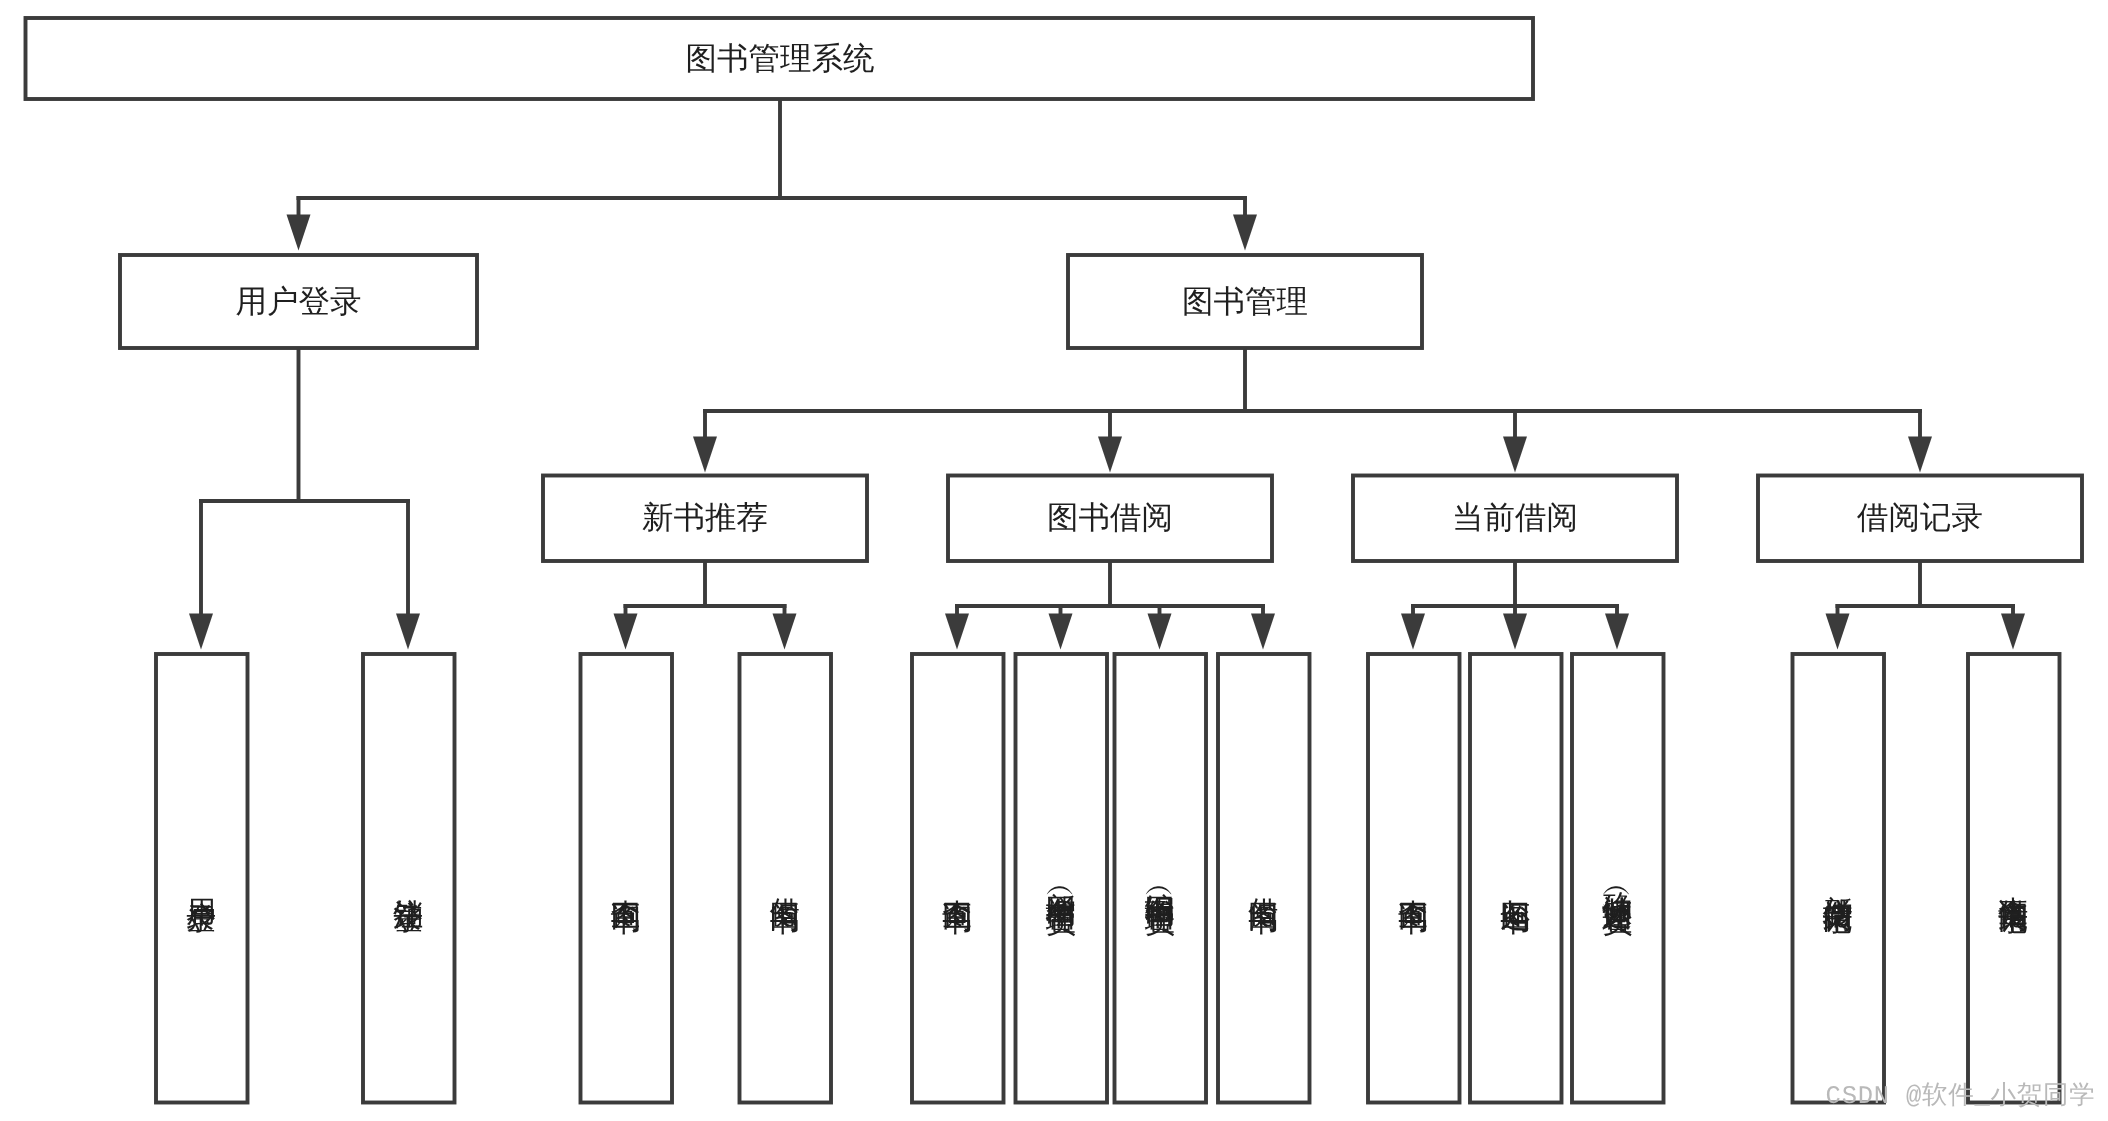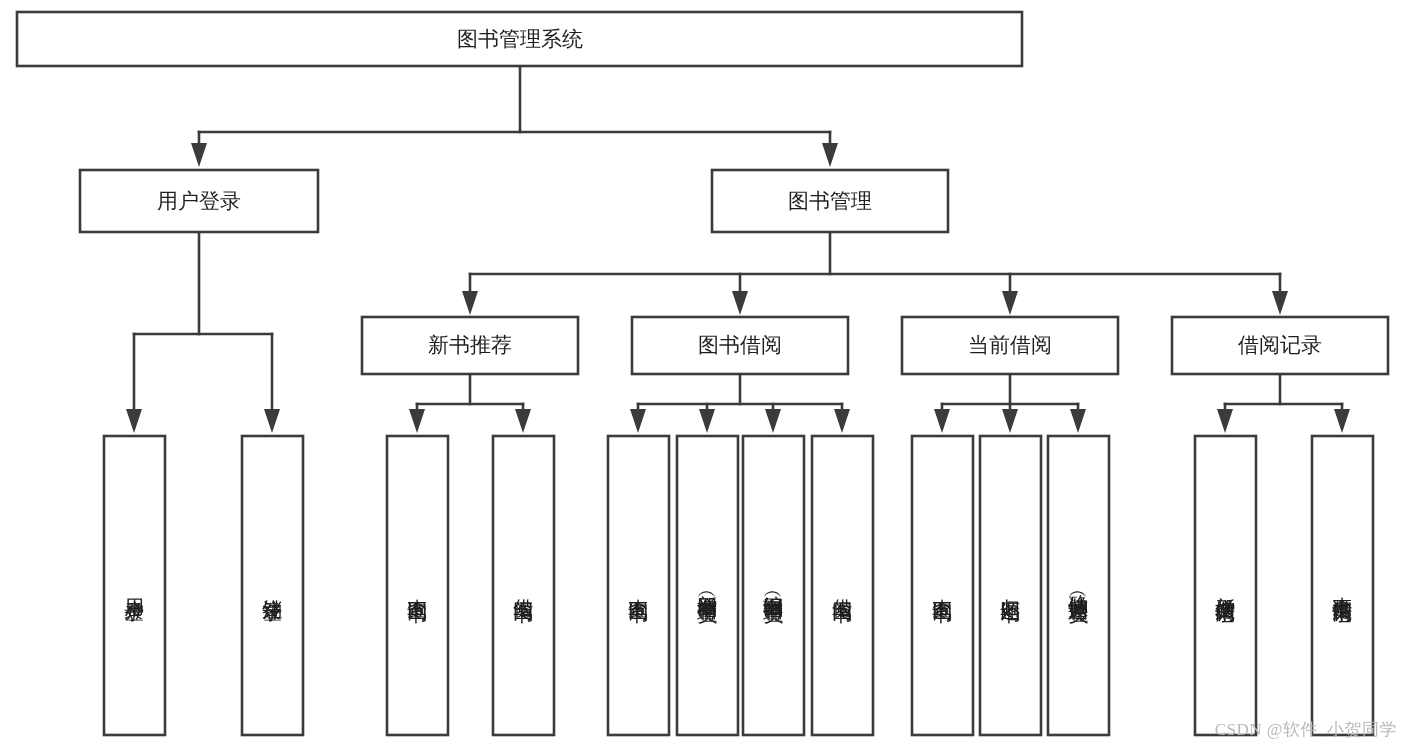--- a/index.html
+++ b/index.html
@@ -67,21 +67,21 @@
     line-height: 1.22;
     letter-spacing: 1.5px;
     color: #1f1f1f;
     white-space: nowrap;
     pointer-events: none;
   }
   .watermark {
     position: absolute;
     right: 8px;
     bottom: 6px;
-    font-family: Liberation Serif, serif;
+    font-family: Liberation Mono, monospace;
     font-size: 17px;
     color: #b9b9b9;
     letter-spacing: 0.5px;
     white-space: nowrap;
   }
 </style>
 </head>
 <body>
 
 <div id="diagram-root">

